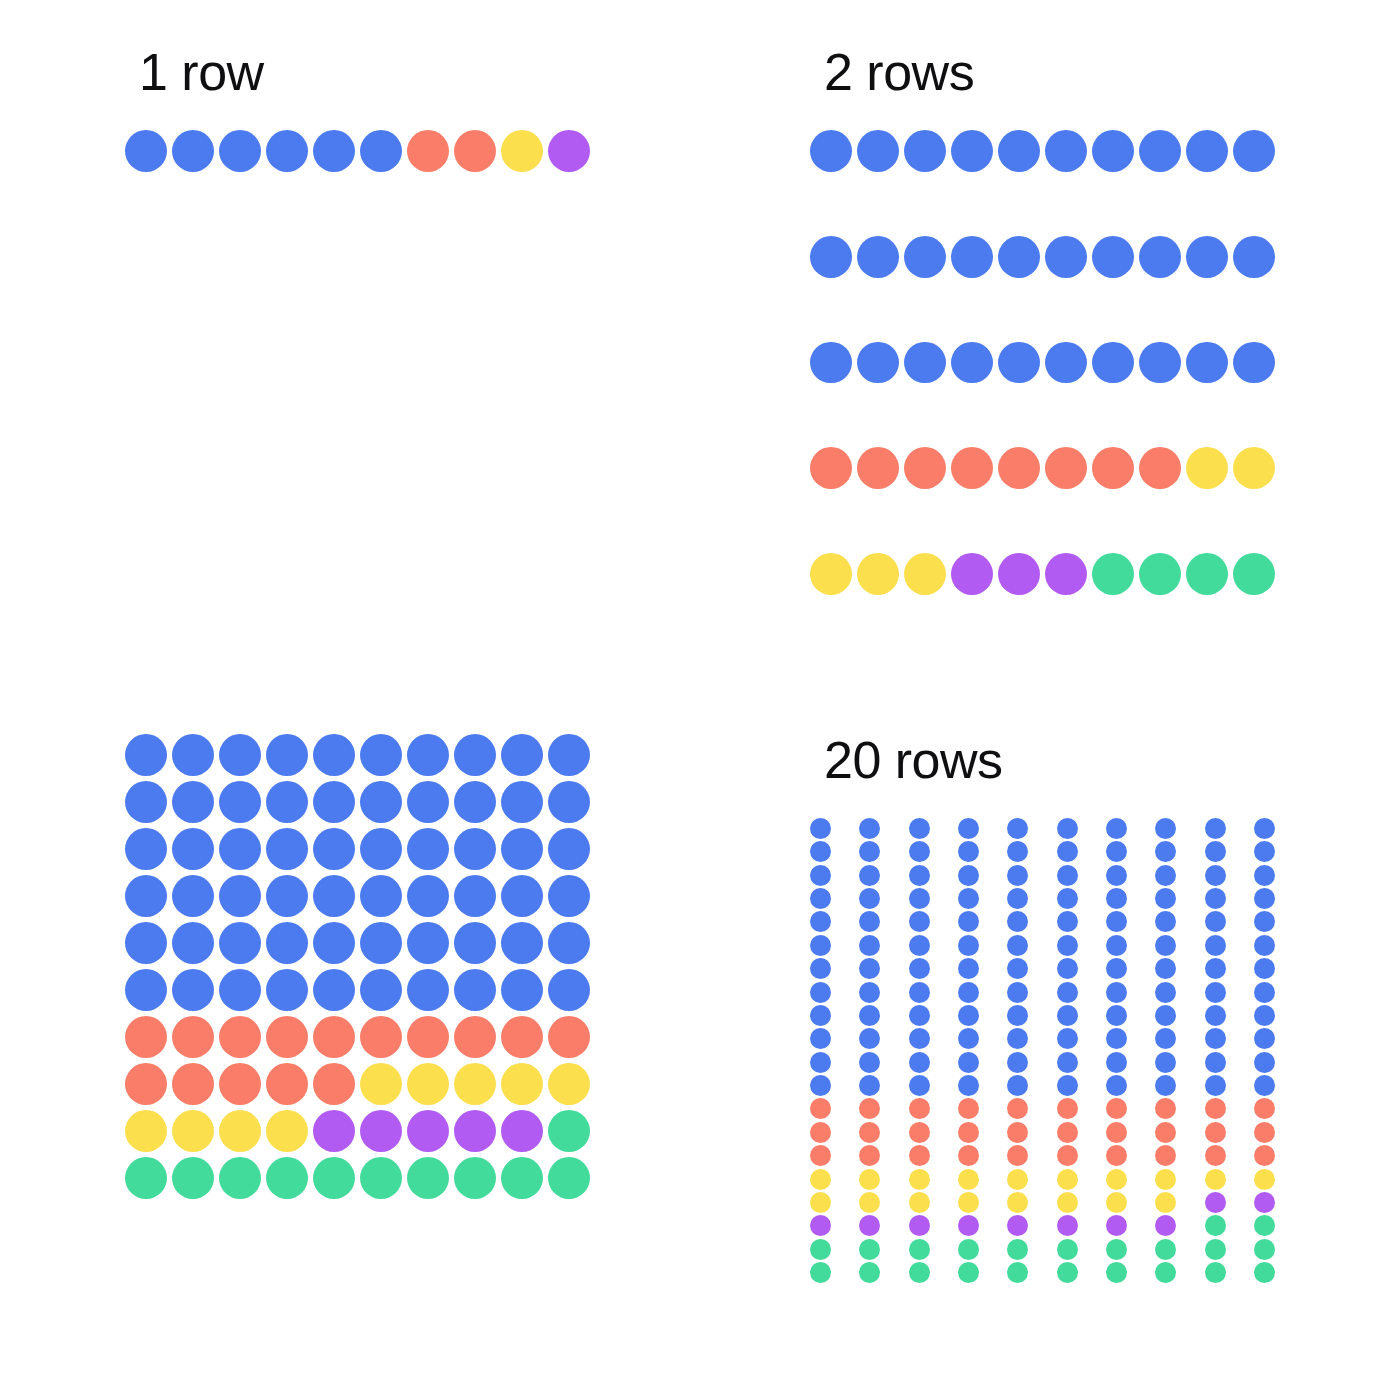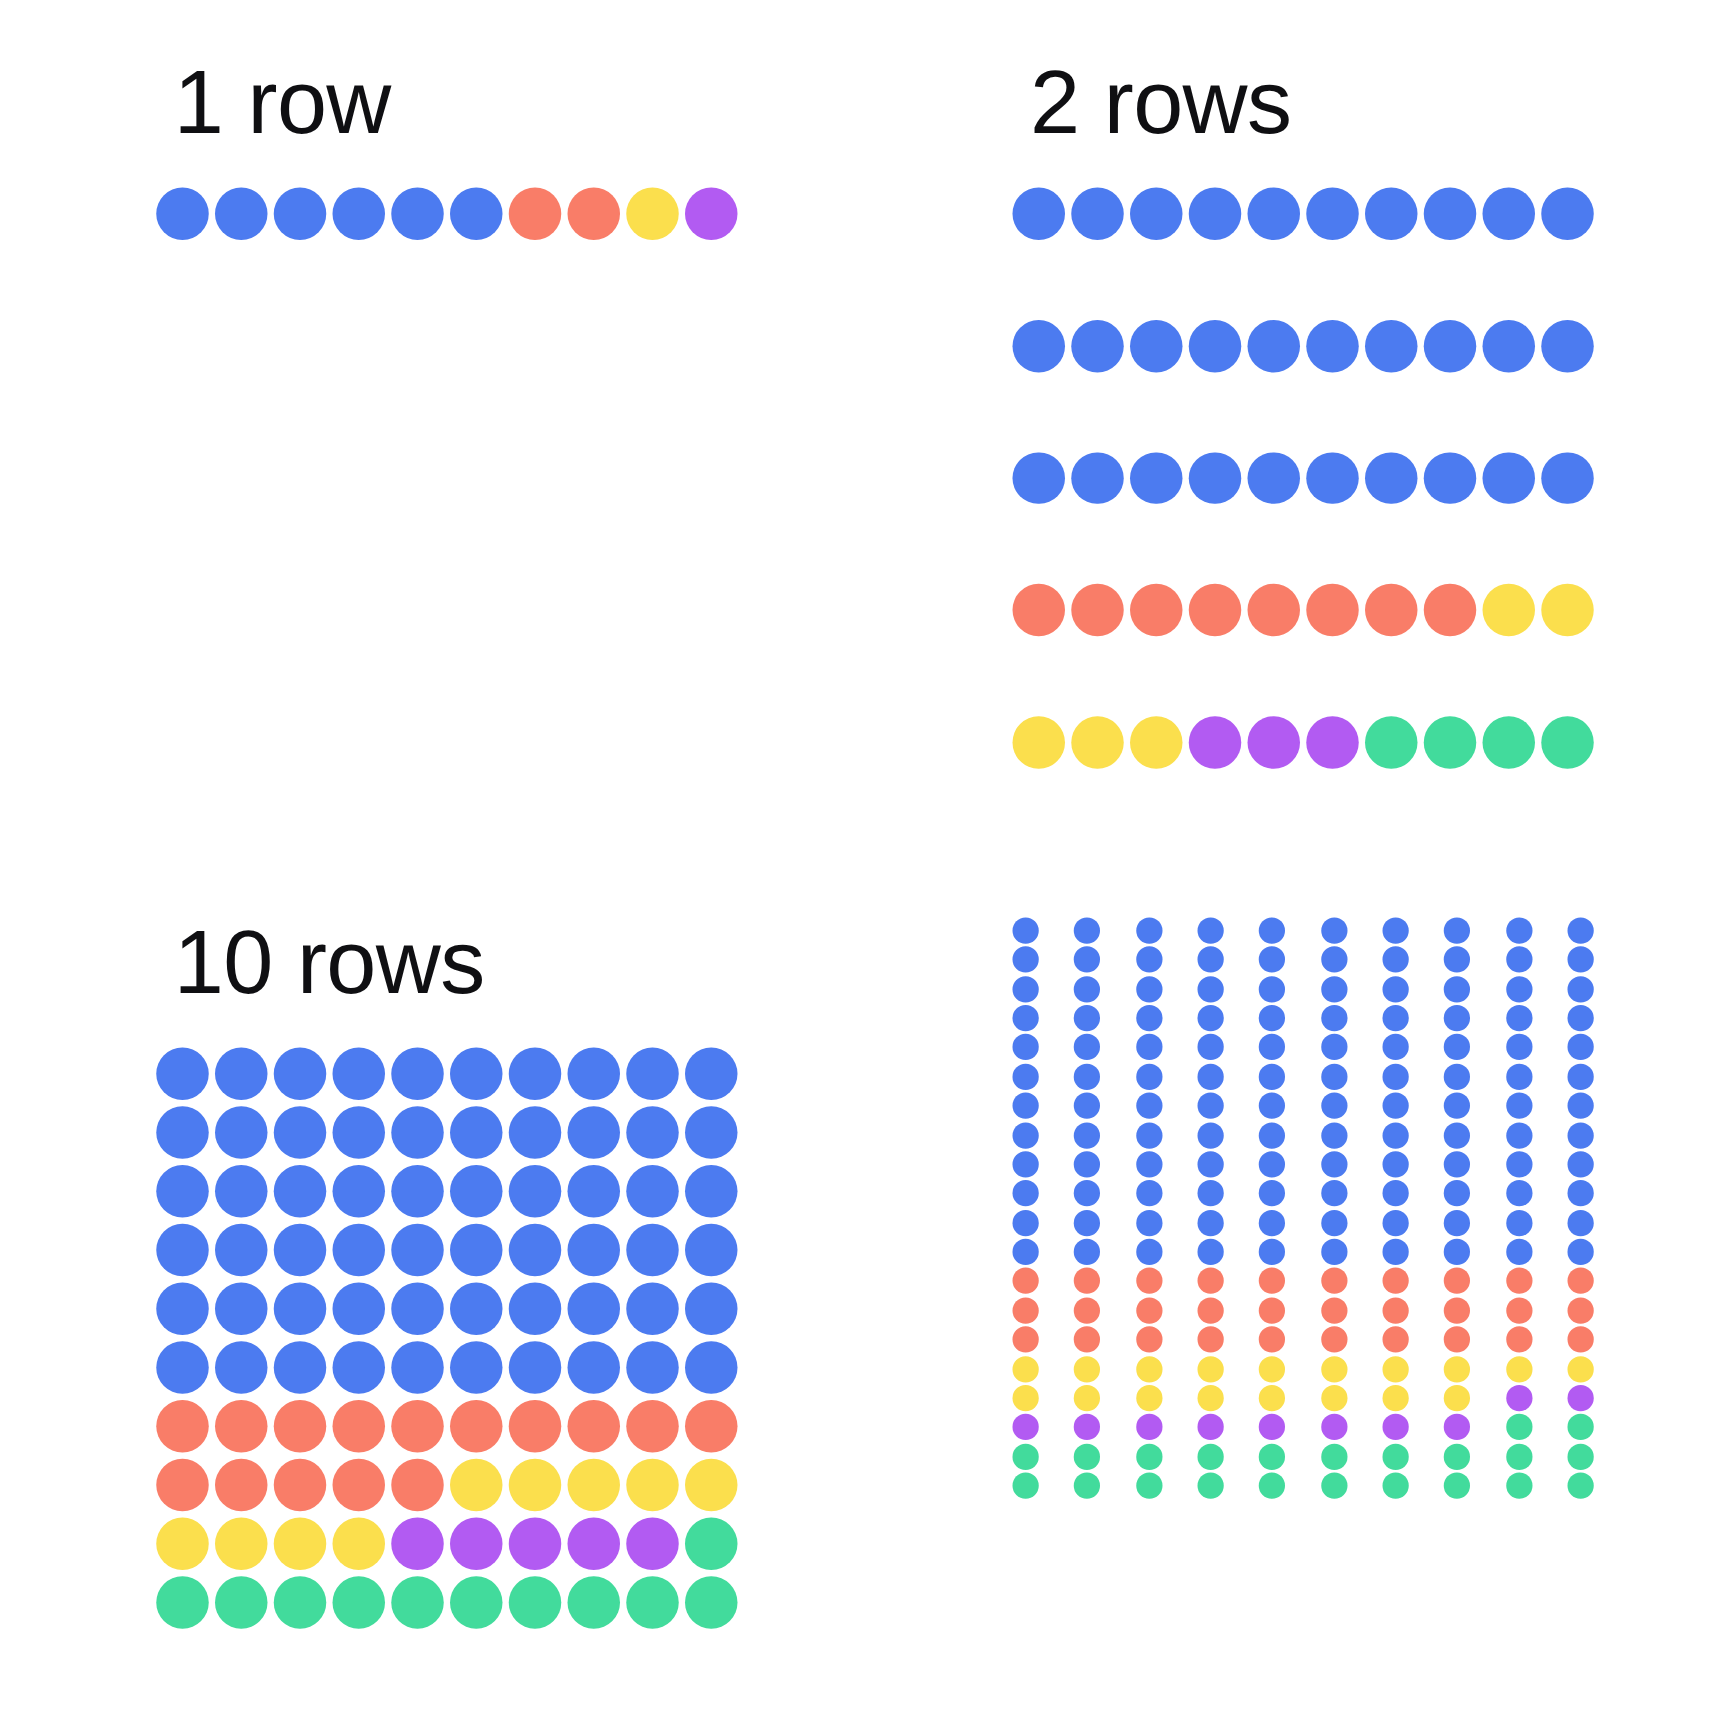--- a/index.html
+++ b/index.html
@@ -17,21 +17,21 @@
   .panel {
     position: absolute;
     width: 465px;
   }
   #panel-0 { left: 125px; top: 46px; }
   #panel-1 { left: 810px; top: 46px; }
   #panel-2 { left: 125px; top: 734px; }
   #panel-3 { left: 810px; top: 734px; }
   .panel-title {
     margin: 0 0 32px 14px;
-    font-size: 72px;
+    font-size: 52px;
     line-height: 1;
     font-weight: 400;
     letter-spacing: -0.5px;
     color: #0f0f12;
     white-space: nowrap;
   }
   .waffle-grid {
     position: relative;
     width: 465px;
     height: 465px;
@@ -113,21 +113,20 @@
         <span class="dot" style="left: 188.067px; top: 423.15px; width: 41.85px; height: 41.85px; background: rgb(178, 91, 242);"></span>
         <span class="dot" style="left: 235.083px; top: 423.15px; width: 41.85px; height: 41.85px; background: rgb(178, 91, 242);"></span>
         <span class="dot" style="left: 282.1px; top: 423.15px; width: 41.85px; height: 41.85px; background: rgb(66, 219, 156);"></span>
         <span class="dot" style="left: 329.117px; top: 423.15px; width: 41.85px; height: 41.85px; background: rgb(66, 219, 156);"></span>
         <span class="dot" style="left: 376.133px; top: 423.15px; width: 41.85px; height: 41.85px; background: rgb(66, 219, 156);"></span>
         <span class="dot" style="left: 423.15px; top: 423.15px; width: 41.85px; height: 41.85px; background: rgb(66, 219, 156);"></span>
       </div>
   </section>
 
   <section class="panel" id="panel-2">
-    <h2 class="panel-title">10 rows</h2>
     <div class="waffle-grid">
         <span class="dot" style="left: 0px; top: 0px; width: 41.85px; height: 41.85px; background: rgb(76, 123, 240);"></span>
         <span class="dot" style="left: 47.0167px; top: 0px; width: 41.85px; height: 41.85px; background: rgb(76, 123, 240);"></span>
         <span class="dot" style="left: 94.0333px; top: 0px; width: 41.85px; height: 41.85px; background: rgb(76, 123, 240);"></span>
         <span class="dot" style="left: 141.05px; top: 0px; width: 41.85px; height: 41.85px; background: rgb(76, 123, 240);"></span>
         <span class="dot" style="left: 188.067px; top: 0px; width: 41.85px; height: 41.85px; background: rgb(76, 123, 240);"></span>
         <span class="dot" style="left: 235.083px; top: 0px; width: 41.85px; height: 41.85px; background: rgb(76, 123, 240);"></span>
         <span class="dot" style="left: 282.1px; top: 0px; width: 41.85px; height: 41.85px; background: rgb(76, 123, 240);"></span>
         <span class="dot" style="left: 329.117px; top: 0px; width: 41.85px; height: 41.85px; background: rgb(76, 123, 240);"></span>
         <span class="dot" style="left: 376.133px; top: 0px; width: 41.85px; height: 41.85px; background: rgb(76, 123, 240);"></span>
@@ -219,20 +218,21 @@
         <span class="dot" style="left: 188.067px; top: 423.15px; width: 41.85px; height: 41.85px; background: rgb(66, 219, 156);"></span>
         <span class="dot" style="left: 235.083px; top: 423.15px; width: 41.85px; height: 41.85px; background: rgb(66, 219, 156);"></span>
         <span class="dot" style="left: 282.1px; top: 423.15px; width: 41.85px; height: 41.85px; background: rgb(66, 219, 156);"></span>
         <span class="dot" style="left: 329.117px; top: 423.15px; width: 41.85px; height: 41.85px; background: rgb(66, 219, 156);"></span>
         <span class="dot" style="left: 376.133px; top: 423.15px; width: 41.85px; height: 41.85px; background: rgb(66, 219, 156);"></span>
         <span class="dot" style="left: 423.15px; top: 423.15px; width: 41.85px; height: 41.85px; background: rgb(66, 219, 156);"></span>
       </div>
   </section>
 
   <section class="panel" id="panel-3">
+    <h2 class="panel-title">20 rows</h2>
     <div class="waffle-grid">
         <span class="dot" style="left: 0px; top: 0px; width: 20.925px; height: 20.925px; background: rgb(76, 123, 240);"></span>
         <span class="dot" style="left: 49.3417px; top: 0px; width: 20.925px; height: 20.925px; background: rgb(76, 123, 240);"></span>
         <span class="dot" style="left: 98.6833px; top: 0px; width: 20.925px; height: 20.925px; background: rgb(76, 123, 240);"></span>
         <span class="dot" style="left: 148.025px; top: 0px; width: 20.925px; height: 20.925px; background: rgb(76, 123, 240);"></span>
         <span class="dot" style="left: 197.367px; top: 0px; width: 20.925px; height: 20.925px; background: rgb(76, 123, 240);"></span>
         <span class="dot" style="left: 246.708px; top: 0px; width: 20.925px; height: 20.925px; background: rgb(76, 123, 240);"></span>
         <span class="dot" style="left: 296.05px; top: 0px; width: 20.925px; height: 20.925px; background: rgb(76, 123, 240);"></span>
         <span class="dot" style="left: 345.392px; top: 0px; width: 20.925px; height: 20.925px; background: rgb(76, 123, 240);"></span>
         <span class="dot" style="left: 394.733px; top: 0px; width: 20.925px; height: 20.925px; background: rgb(76, 123, 240);"></span>

